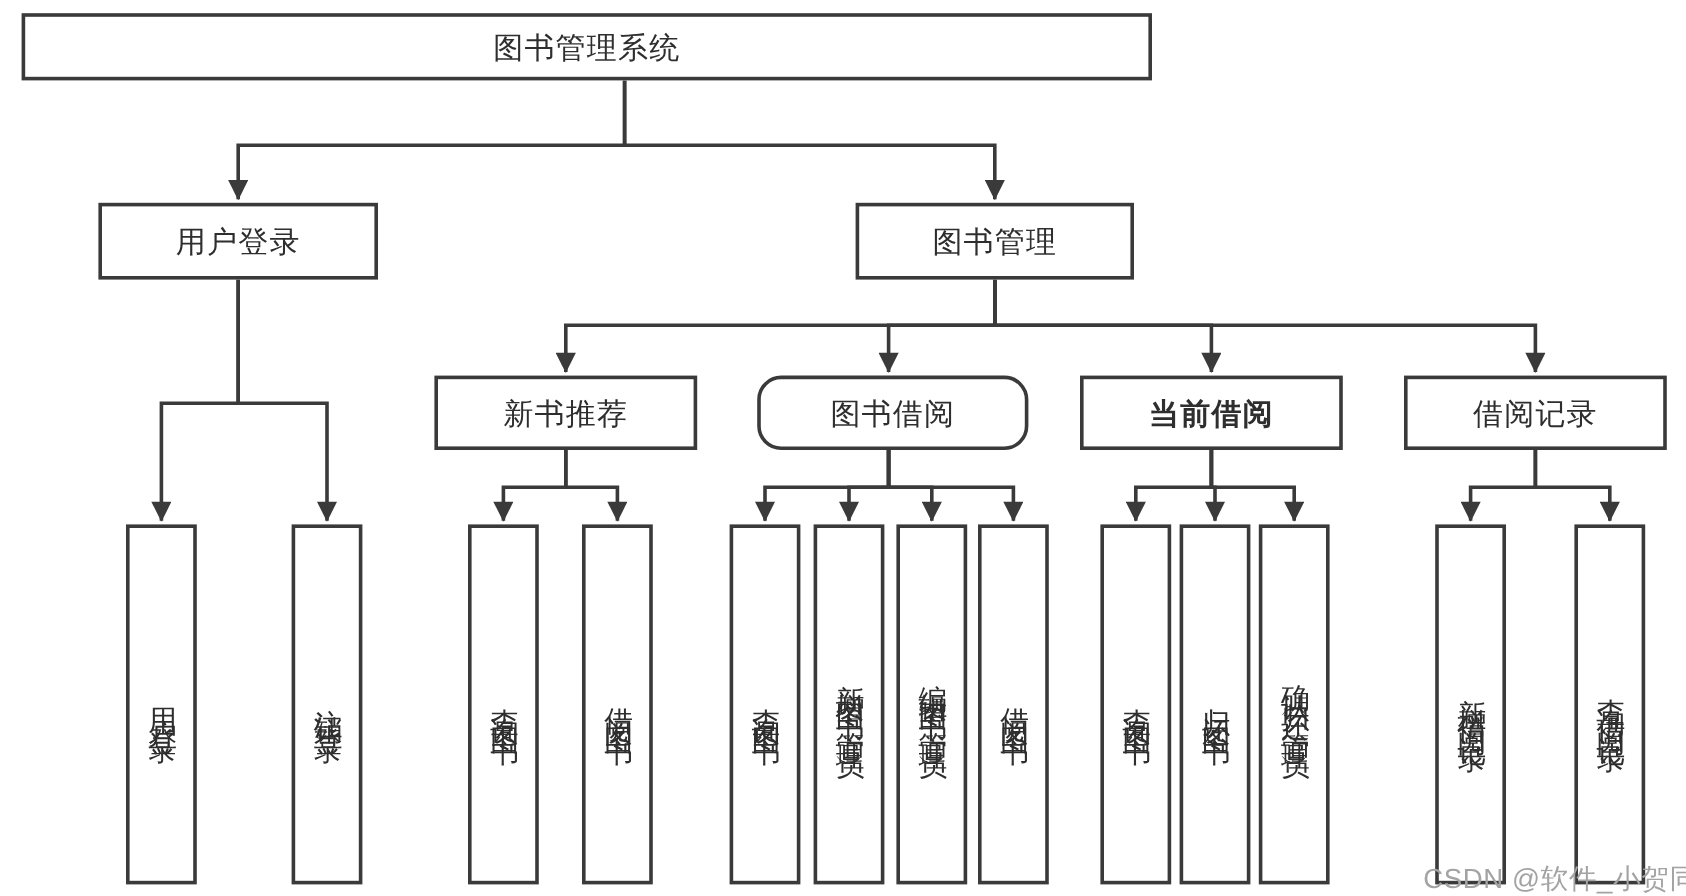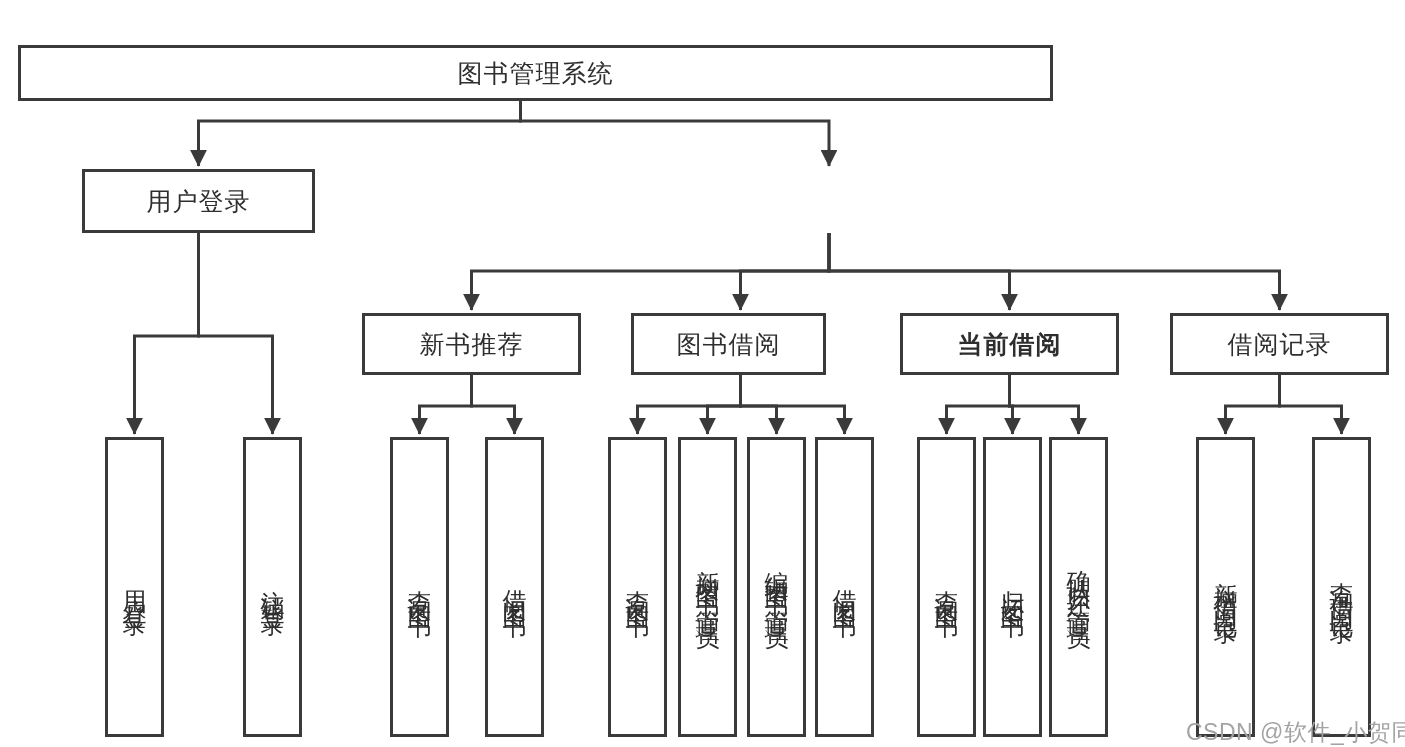--- a/index.html
+++ b/index.html
@@ -14,25 +14,25 @@
     position:absolute;background:#ffffff;border:3px solid #3a3a3a;box-sizing:border-box;
     display:flex;align-items:center;justify-content:center;z-index:2;
     color:#2e2e2e;
   }
   .hbox{font-size:25px;letter-spacing:1px;}
   .leaf{top:437px;width:59px;height:300px;}
   .leaf .vtext{
     writing-mode:vertical-rl;text-orientation:mixed;
     font-size:24px;letter-spacing:8px;line-height:1;white-space:nowrap;
   }
-  #node-root{left:18px;top:11px;width:1035px;height:56px;margin-top:34px;}
+  #node-root{left:18px;top:11px;width:942px;height:56px;}
   #node-user-login{left:82px;top:169px;width:233px;height:64px;}
   #node-book-mgmt{left:713px;top:169px;width:232px;height:64px;}
   #node-new-book{left:362px;top:313px;width:219px;height:62px;text-align:center;}
-  #node-book-borrow{left:631px;top:313px;width:195px;height:62px;}
+  #node-book-borrow{left:631px;top:313px;width:226px;height:62px;border-radius:20px;}
   #node-current-borrow{left:900px;top:313px;width:219px;height:62px;font-weight:bold;}
   #node-borrow-record{left:1170px;top:313px;width:219px;height:62px;}
   #leaf-login{left:105px;}
   #leaf-logout{left:243px;}
   #leaf-nb-query{left:390px;}
   #leaf-nb-borrow{left:485px;}
   #leaf-bb-query{left:608px;}
   #leaf-bb-add{left:678px;}
   #leaf-bb-edit{left:747px;}
   #leaf-bb-borrow{left:815px;}
@@ -74,20 +74,21 @@
     <path d="M1009.5 375 V406 H946.5 V434" marker-end="url(#arrow)"></path>
     <path d="M1009.5 375 V406 H1012.5 V434" marker-end="url(#arrow)"></path>
     <path d="M1009.5 375 V406 H1078.5 V434" marker-end="url(#arrow)"></path>
     <path d="M1279.5 375 V406 H1225.5 V434" marker-end="url(#arrow)"></path>
     <path d="M1279.5 375 V406 H1341.5 V434" marker-end="url(#arrow)"></path>
   </svg>
 
   <div class="box hbox" id="node-root">图书管理系统</div>
 
   <div class="box hbox" id="node-user-login">用户登录</div>
+  <div class="box hbox" id="node-book-mgmt">图书管理</div>
 
   <div class="box hbox" id="node-new-book">新书推荐</div>
   <div class="box hbox" id="node-book-borrow">图书借阅</div>
   <div class="box hbox" id="node-current-borrow">当前借阅</div>
   <div class="box hbox" id="node-borrow-record">借阅记录</div>
 
   <div class="box leaf" id="leaf-login">
     <span class="vtext">用户登录</span>
   </div>
   <div class="box leaf" id="leaf-logout">

